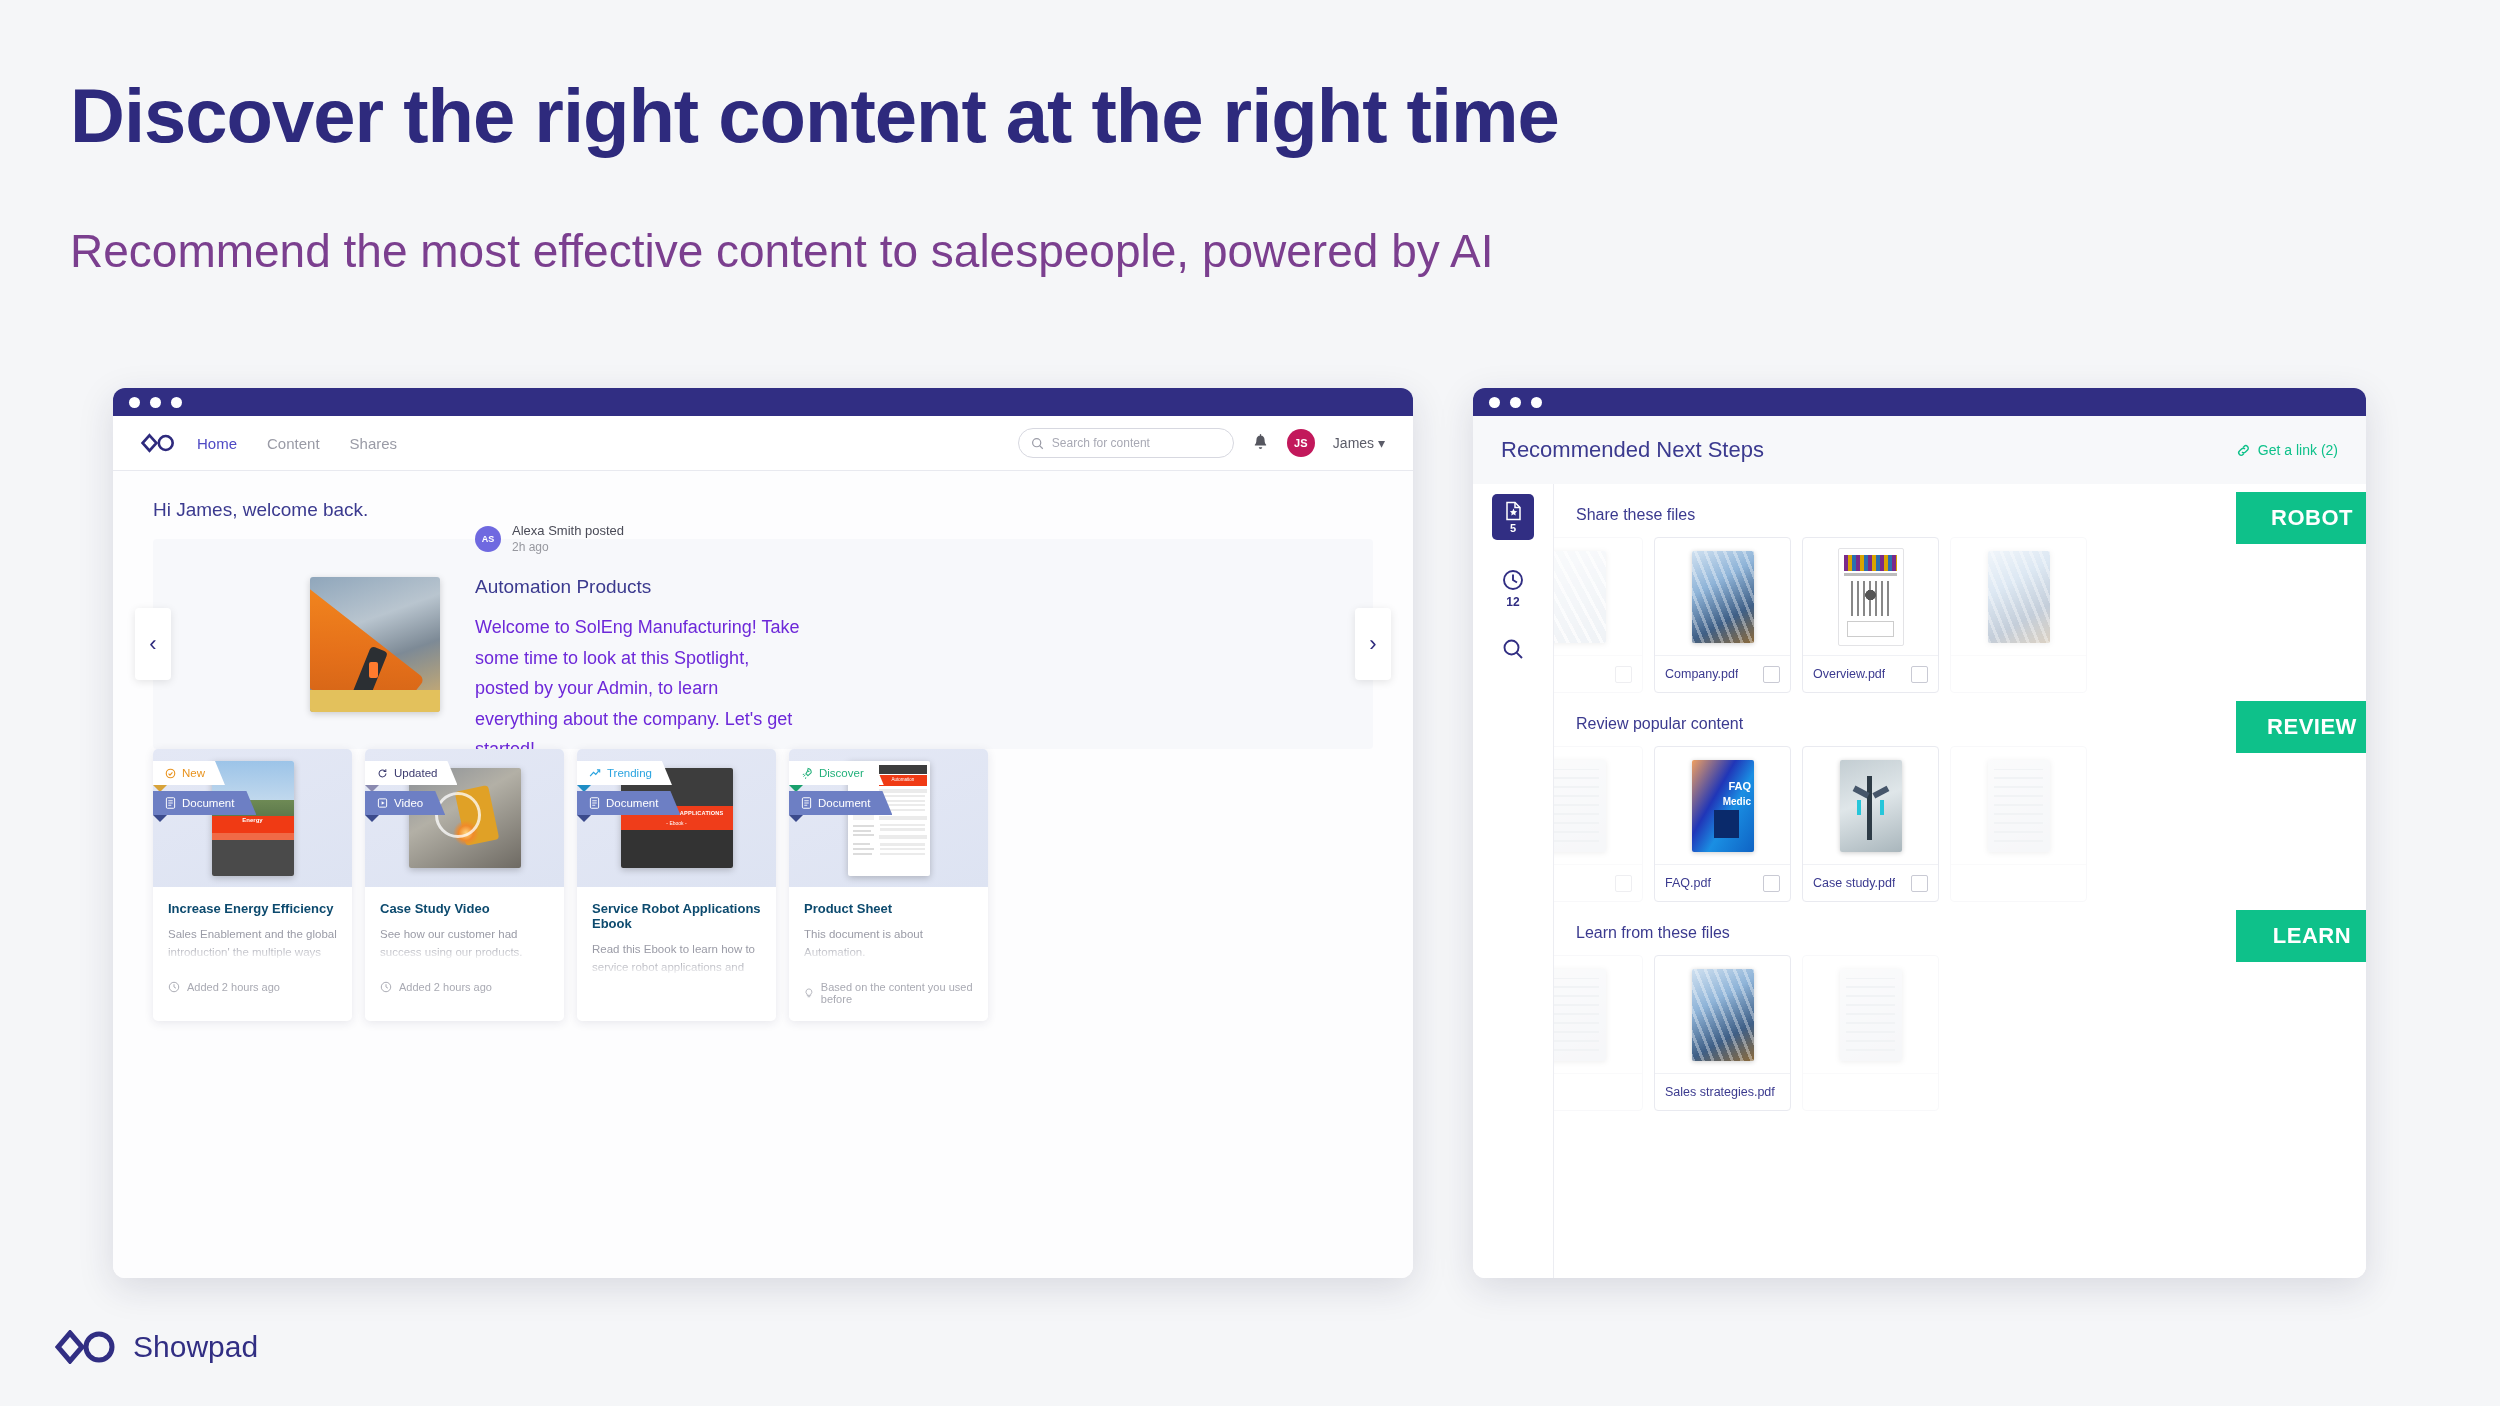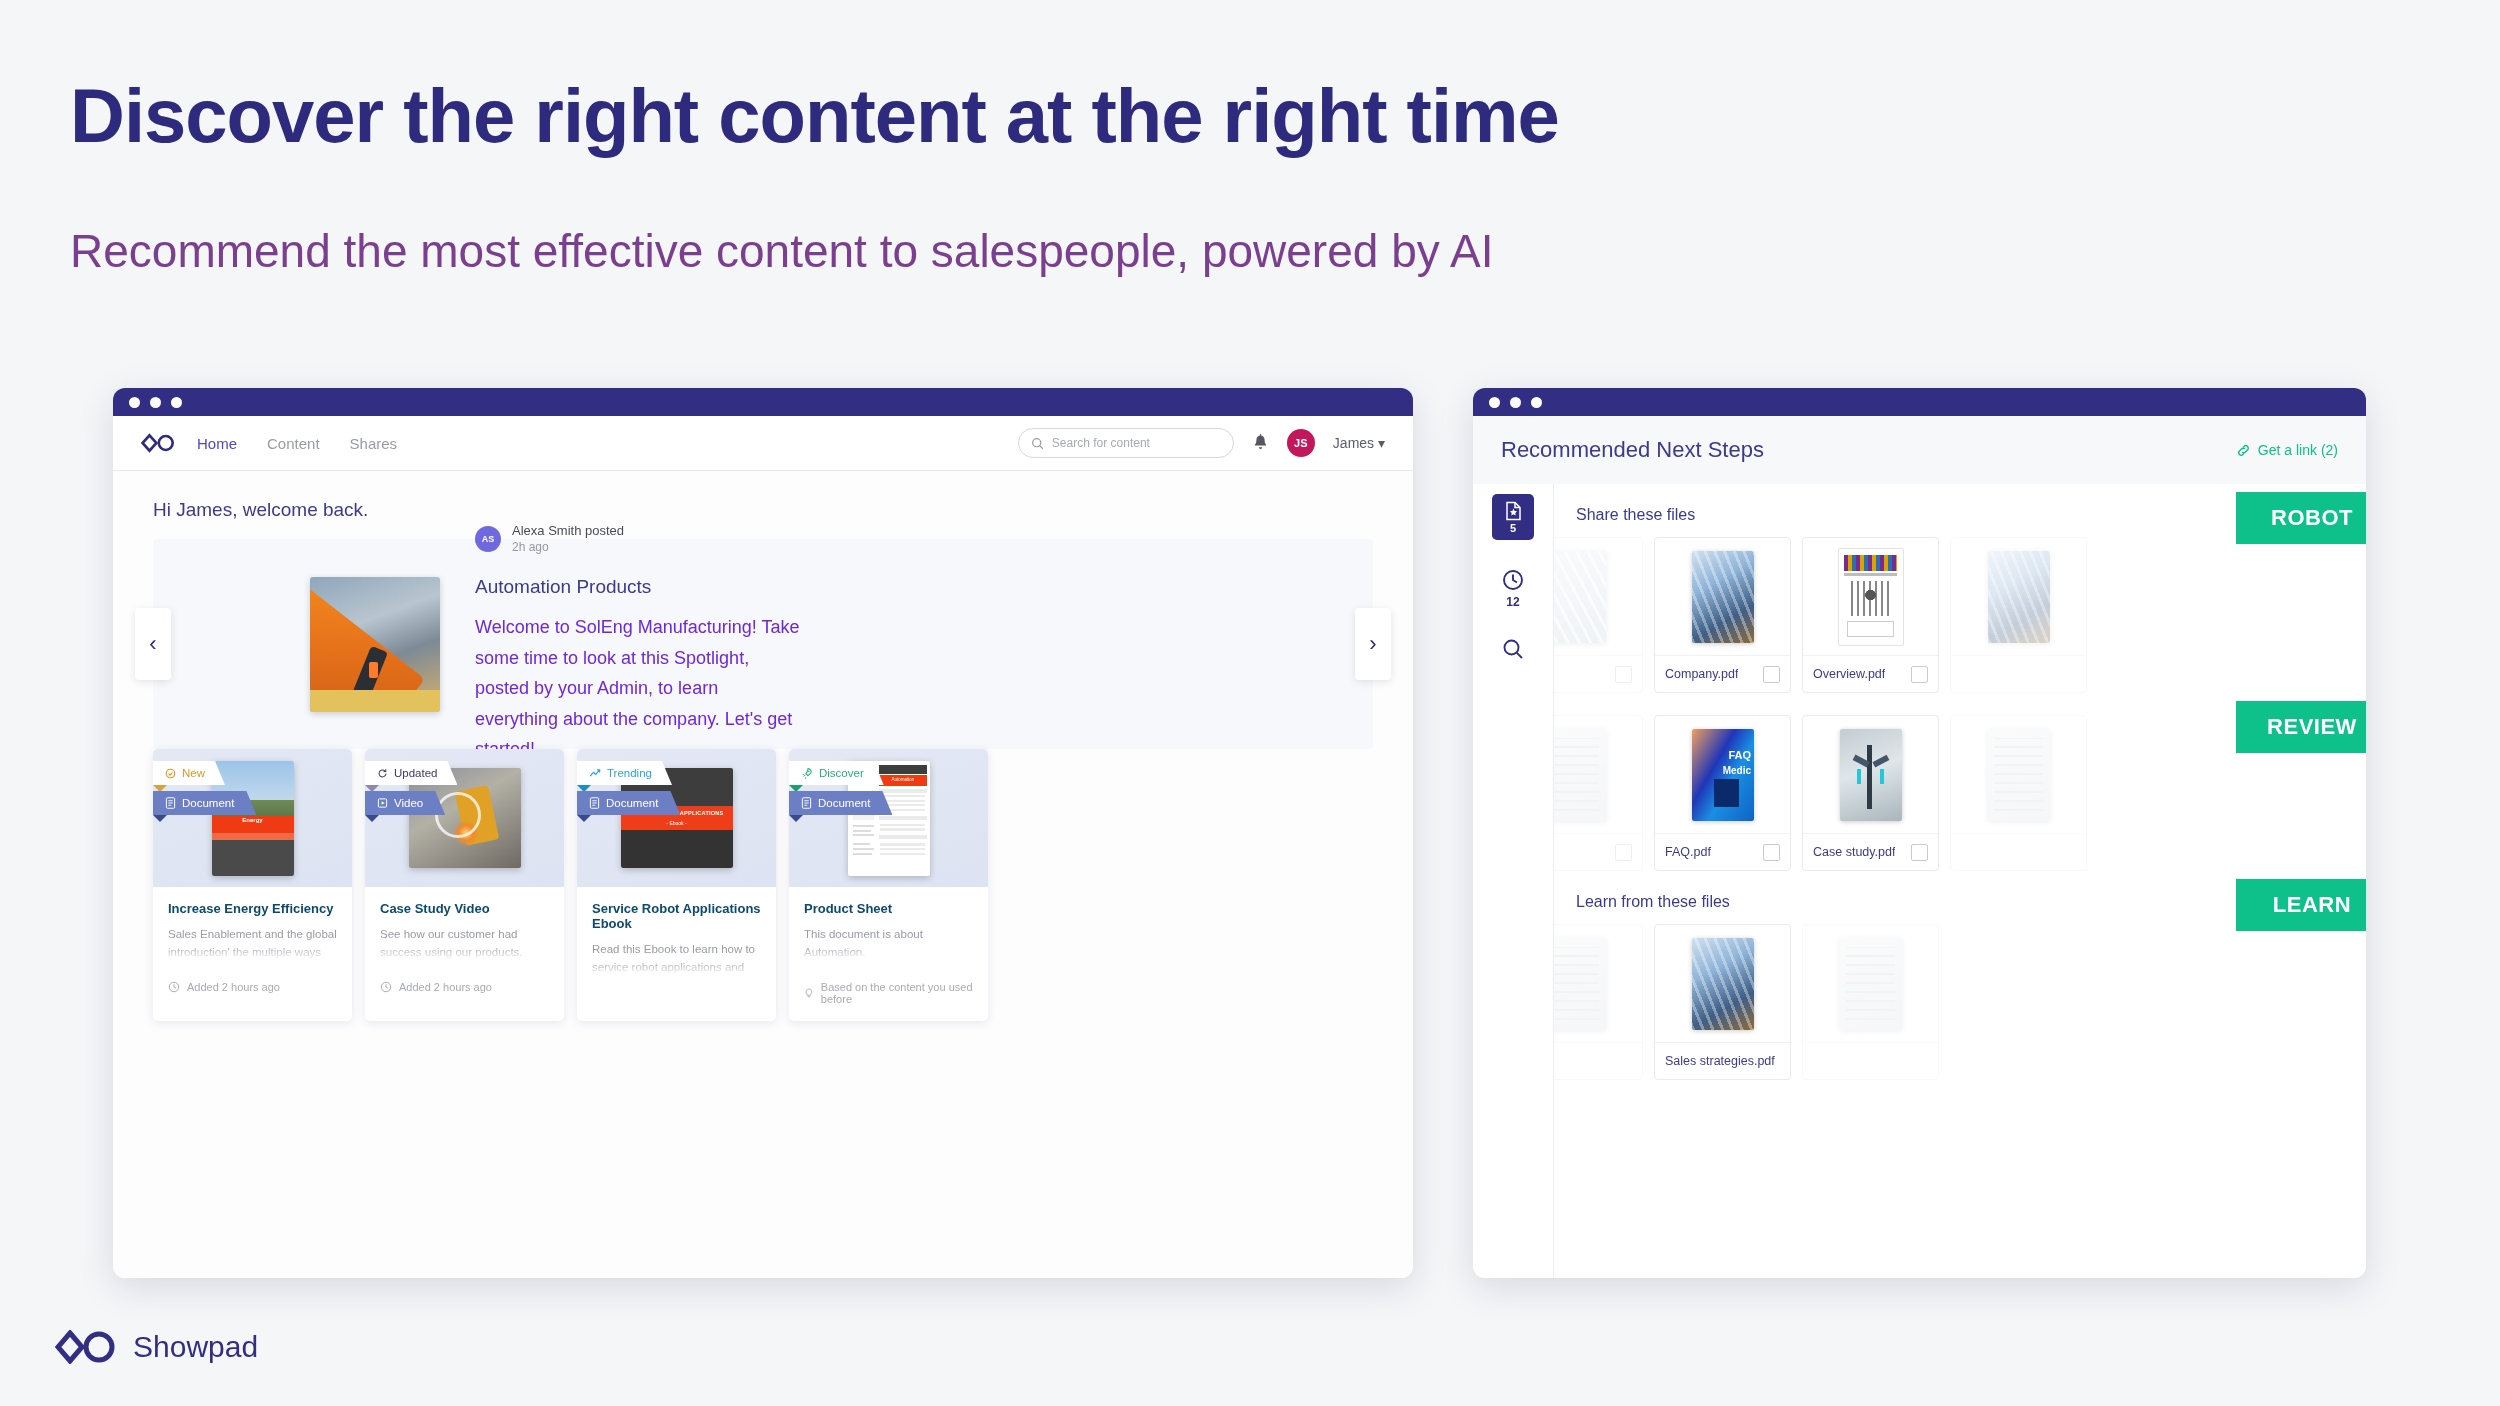--- a/index.html
+++ b/index.html
@@ -562,20 +562,21 @@
                   <div class="fc-img im-build"></div>
                 </div>
               <div class="fc-foot">
                 <div class="fc-name"></div>
               </div>
             </div>
           </div>
         </div>
 
         <div class="sect">
+          <div class="sect-title">Review popular content</div>
           <div class="actionbtn">REVIEW</div>
           <div class="filerow">
             <div class="filecard ghost" style="margin-left:-70px">
               <div class="fc-thumb">
                   <div class="fc-img im-paper"></div>
                 </div>
               <div class="fc-foot">
                 <div class="fc-name"></div>
                 <div class="chk"></div>
               </div>

